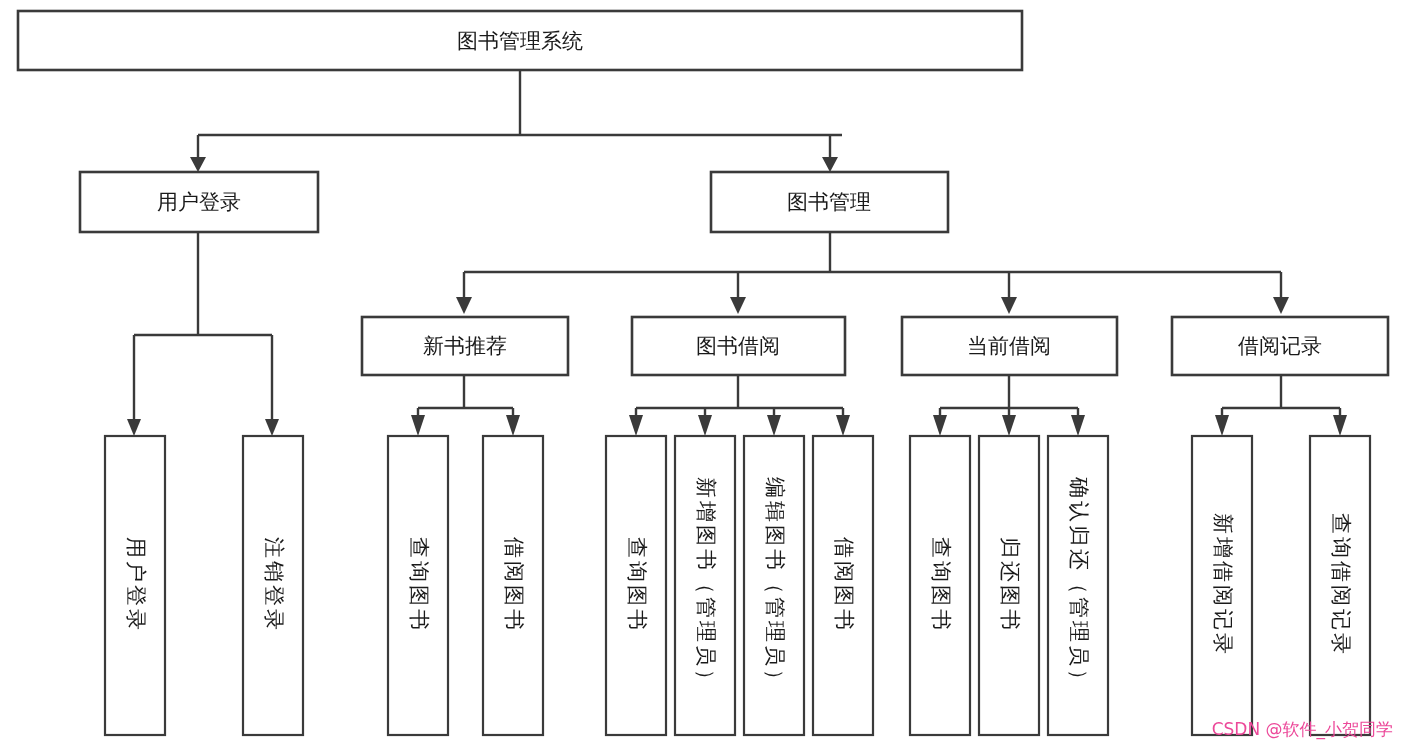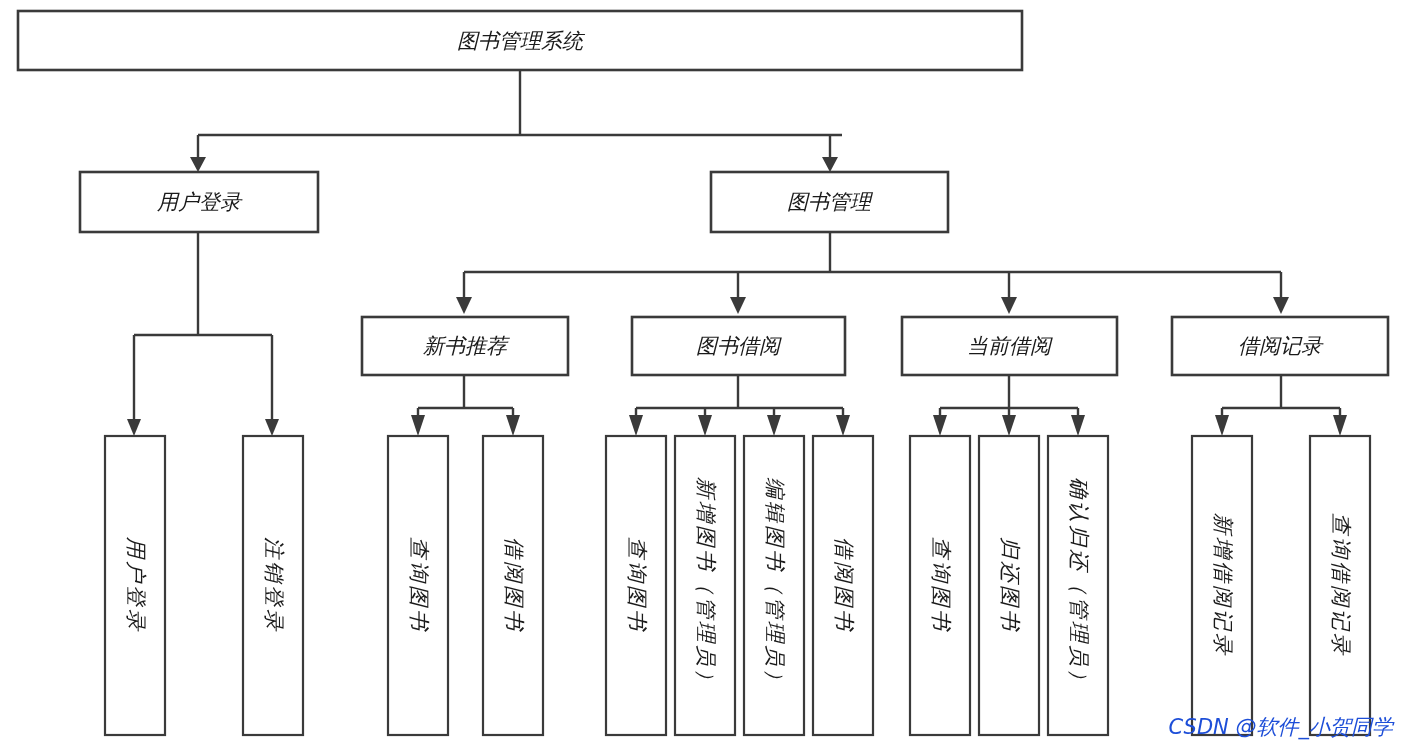--- a/index.html
+++ b/index.html
@@ -10,21 +10,20 @@
   }
   body {
     font-family: "DejaVu Sans", "Liberation Sans", sans-serif;
   }
   #diagram-root {
     position: relative;
     width: 1405px;
     height: 747px;
     background: #ffffff;
     overflow: hidden;
-    font-style: italic;
   }
   svg.diagram-canvas {
     position: absolute;
     left: 0;
     top: 0;
     width: 1405px;
     height: 747px;
     display: block;
   }
   .node-box {
@@ -60,22 +59,22 @@
     fill: #1a1a1a;
     text-anchor: middle;
     dominant-baseline: middle;
     letter-spacing: 3px;
   }
   .watermark-text {
     position: absolute;
     right: 12px;
     bottom: 6px;
     font-family: "DejaVu Sans", "Liberation Sans", sans-serif;
-    font-size: 21px;
-    color: #1d4ed8;
+    font-size: 17px;
+    color: #ec4899;
     white-space: nowrap;
     user-select: none;
     pointer-events: none;
   }
 </style>
 </head>
 <body>
 
 <div id="diagram-root">
 

